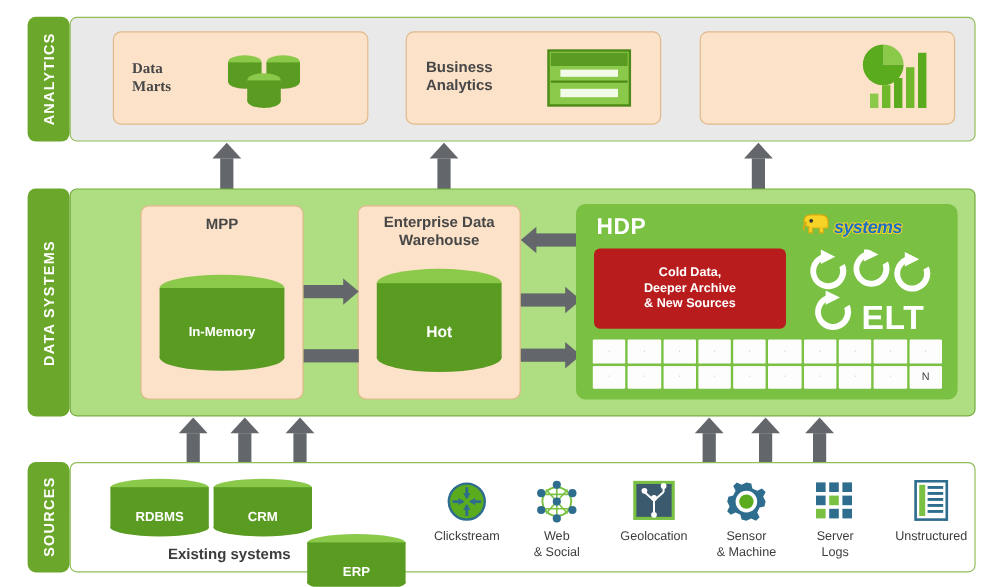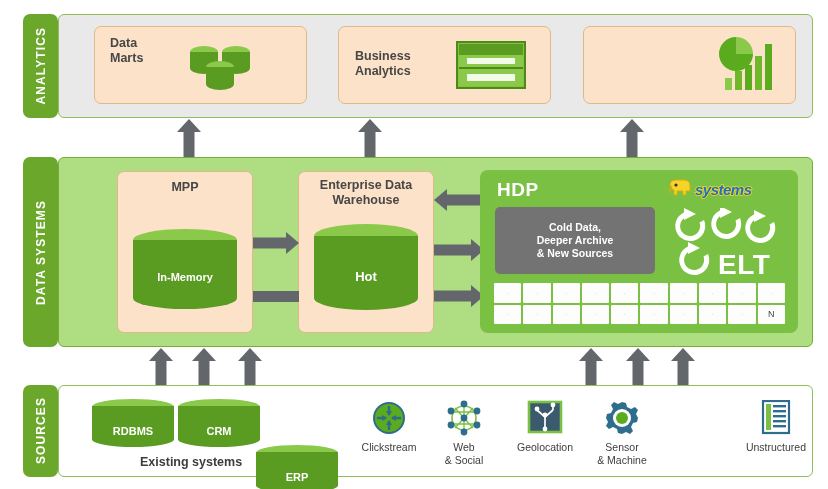--- a/index.html
+++ b/index.html
@@ -57,21 +57,21 @@
                    border-top:11px solid transparent;
                    border-bottom:11px solid transparent;
                    border-right:13px solid #63666a;}
   .bar-plain{position:absolute;background:#63666a;}
 
   
   #hdp-box{position:absolute;background:#7ac143;border-radius:8px;
            box-sizing:border-box;}
   #hdp-title{position:absolute;color:#fff;font-weight:bold;font-size:19px;
              letter-spacing:.5px;}
-  #cold-box{position:absolute;background:#737373;border-radius:5px;
+  #cold-box{position:absolute;background:#b91c1c;border-radius:5px;
             display:flex;align-items:center;justify-content:center;}
   #cold-box .t{color:#fff;font-weight:bold;font-size:10.5px;
                line-height:13px;text-align:center;}
   
   #hadoop-logo{position:absolute;display:flex;align-items:center;}
   #hadoop-logo .word{font-size:15px;font-weight:bold;font-style:italic;
      color:#1b6fc4;letter-spacing:-.5px;
      -webkit-text-stroke:1.6px #f5d327;paint-order:stroke fill;}
   
   #elt-group{position:absolute;}
@@ -100,21 +100,21 @@
 <body>
 
 <div id="canvas">
 
   <div class="band" id="analytics-band" style="left:58px;top:14px;width:755px;height:104px;"></div>
   <div class="layer-tab" style="left:23px;top:14px;width:35px;height:104px;">
     <span>ANALYTICS</span>
   </div>
 
   <div class="card" style="left:94px;top:26px;width:213px;height:78px;"></div>
-  <div class="card-label" style="left:110px;top:36px;white-space:pre-line;">Data
+  <div class="card-label" style="left:110px;top:50px;white-space:pre-line;font-family:Liberation Serif, serif;">Data
 Marts</div>
   <div class="an-icon" style="left:185px;top:36px;width:70px;height:56px;">
     <svg width="70" height="56" viewBox="0 0 70 56">
       <g>
         <ellipse cx="19" cy="16" rx="14" ry="6" fill="#8bc94a"></ellipse>
         <rect x="5" y="16" width="28" height="16" fill="#5a9c22"></rect>
         <ellipse cx="19" cy="32" rx="14" ry="6" fill="#5a9c22"></ellipse>
         <ellipse cx="51" cy="16" rx="14" ry="6" fill="#8bc94a"></ellipse>
         <rect x="37" y="16" width="28" height="16" fill="#5a9c22"></rect>
         <ellipse cx="51" cy="32" rx="14" ry="6" fill="#5a9c22"></ellipse>
@@ -372,20 +372,39 @@
       <svg width="36" height="36" viewBox="0 0 36 36">
         <path d="M18 2 l4 1 1 4 4 2 4-2 3 3 -2 4 2 4 -1 4 -4 1 -2 4 2 4 -3 3 -4-2 -4 2 -4-1 -1-4 -4-2 -4 2 -3-3 2-4 -2-4 1-4 4-1 2-4 -2-4 3-3 4 2 Z" fill="#2e6d8e"></path>
         <circle cx="18" cy="18" r="9" fill="#fff"></circle>
         <circle cx="18" cy="18" r="6" fill="#5aab1e"></circle>
       </svg>
     </div>
     <div class="cap" style="white-space:pre-line;">Sensor
 &amp; Machine</div>
   </div>
 
+  <div class="src-icon" style="left:660px;top:398px;width:72px;">
+    <div class="glyph">
+      <svg width="34" height="34" viewBox="0 0 34 34">
+        <g>
+          <rect x="1" y="1" width="8" height="8" fill="#2e6d8e"></rect>
+          <rect x="12" y="1" width="8" height="8" fill="#2e6d8e"></rect>
+          <rect x="23" y="1" width="8" height="8" fill="#2e6d8e"></rect>
+          <rect x="1" y="12" width="8" height="8" fill="#2e6d8e"></rect>
+          <rect x="12" y="12" width="8" height="8" fill="#7ac143"></rect>
+          <rect x="23" y="12" width="8" height="8" fill="#2e6d8e"></rect>
+          <rect x="1" y="23" width="8" height="8" fill="#7ac143"></rect>
+          <rect x="12" y="23" width="8" height="8" fill="#2e6d8e"></rect>
+          <rect x="23" y="23" width="8" height="8" fill="#2e6d8e"></rect>
+        </g>
+      </svg>
+    </div>
+    <div class="cap" style="white-space:pre-line;">Server
+Logs</div>
+  </div>
 
   <div class="src-icon" style="left:730px;top:398px;width:92px;">
     <div class="glyph">
       <svg width="32" height="36" viewBox="0 0 32 36">
         <rect x="3" y="1" width="26" height="32" fill="#fff" stroke="#2e6d8e" stroke-width="2.2"></rect>
         <rect x="6" y="4" width="5" height="26" fill="#7ac143"></rect>
         <g fill="#2e6d8e">
           <rect x="13" y="5" width="13" height="2.4"></rect>
           <rect x="13" y="10" width="13" height="2.4"></rect>
           <rect x="13" y="15" width="13" height="2.4"></rect>

